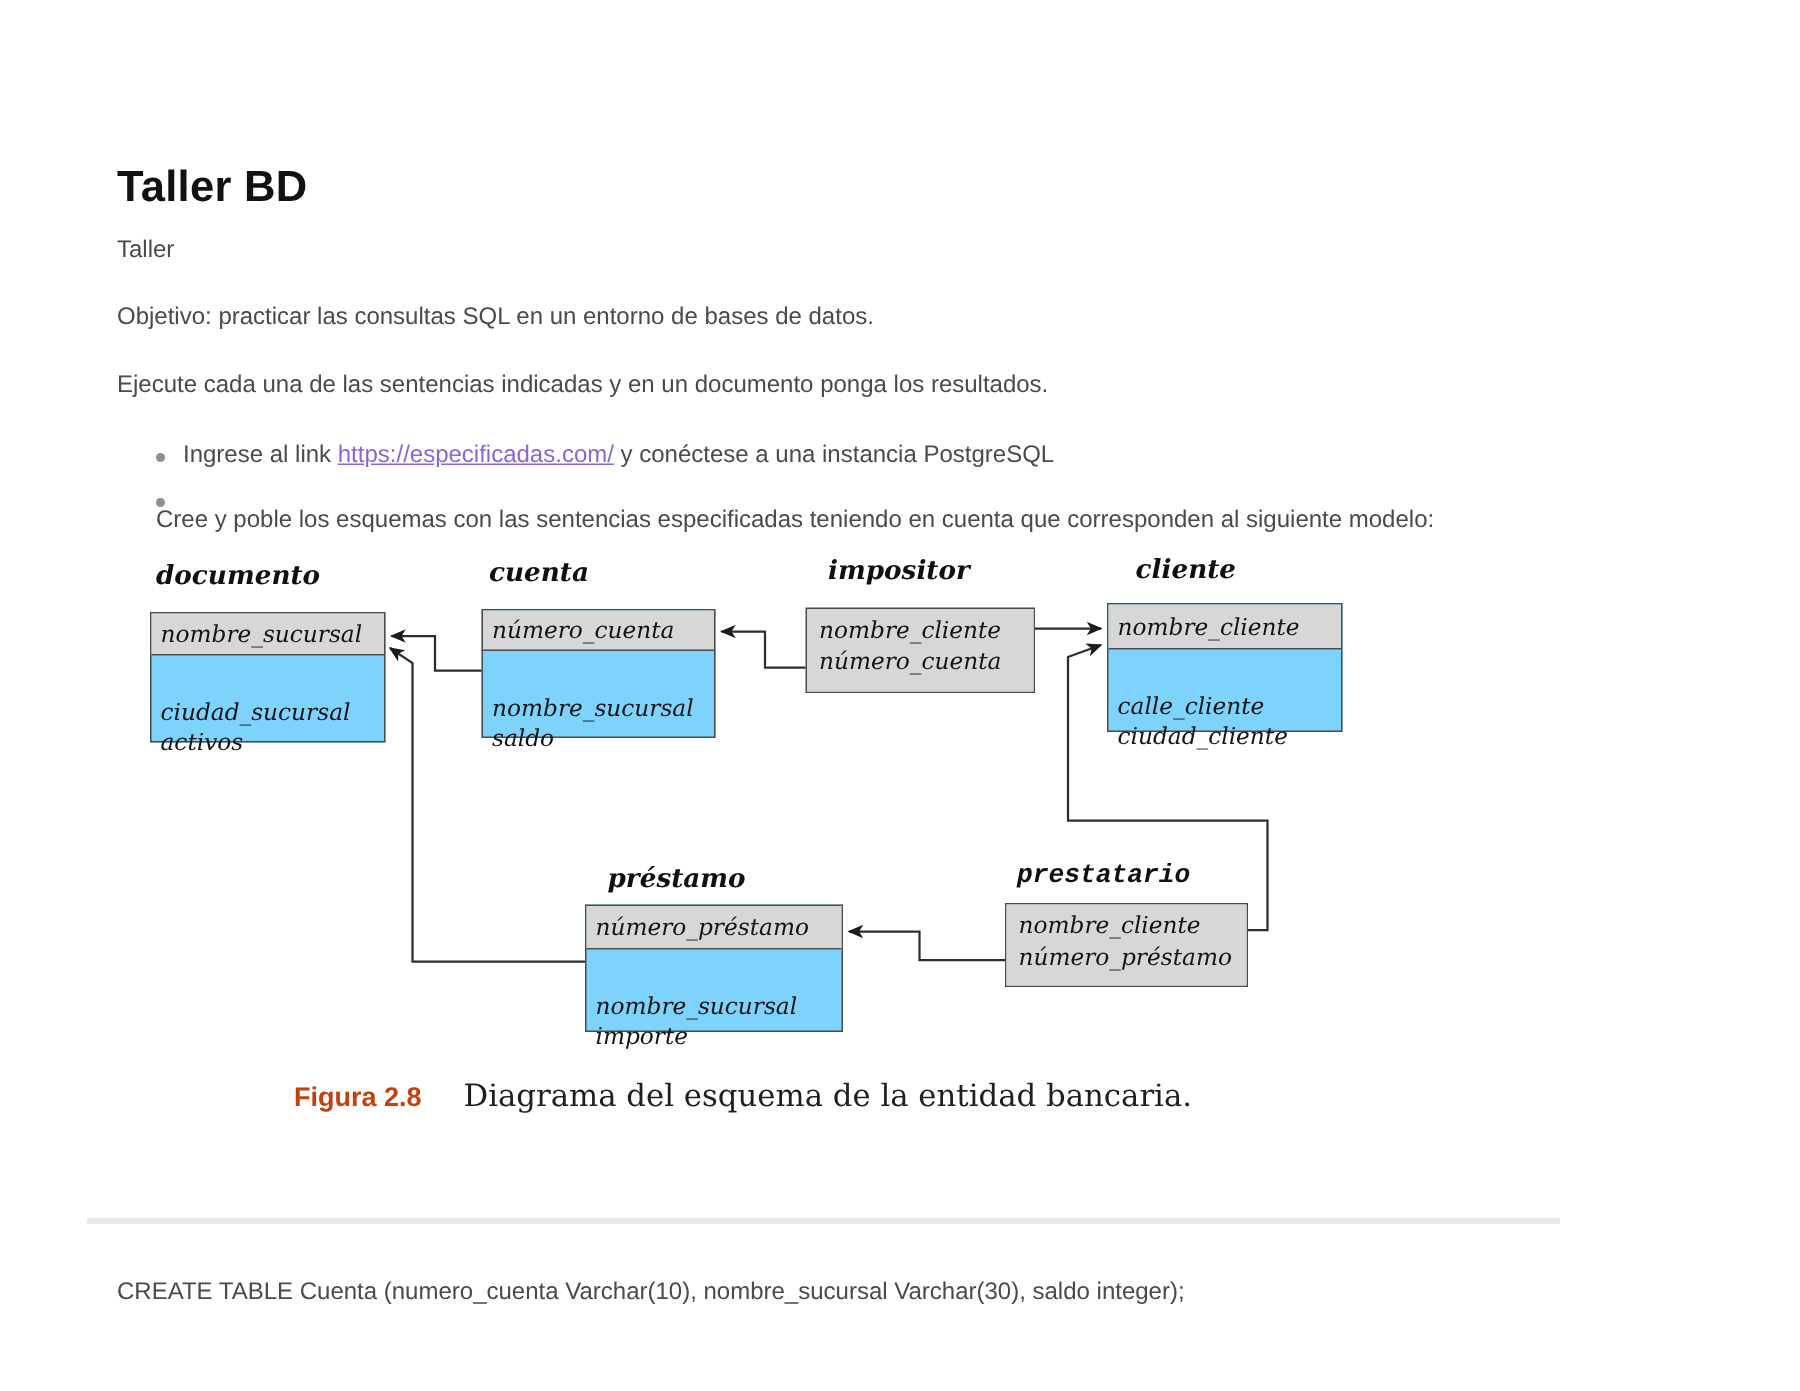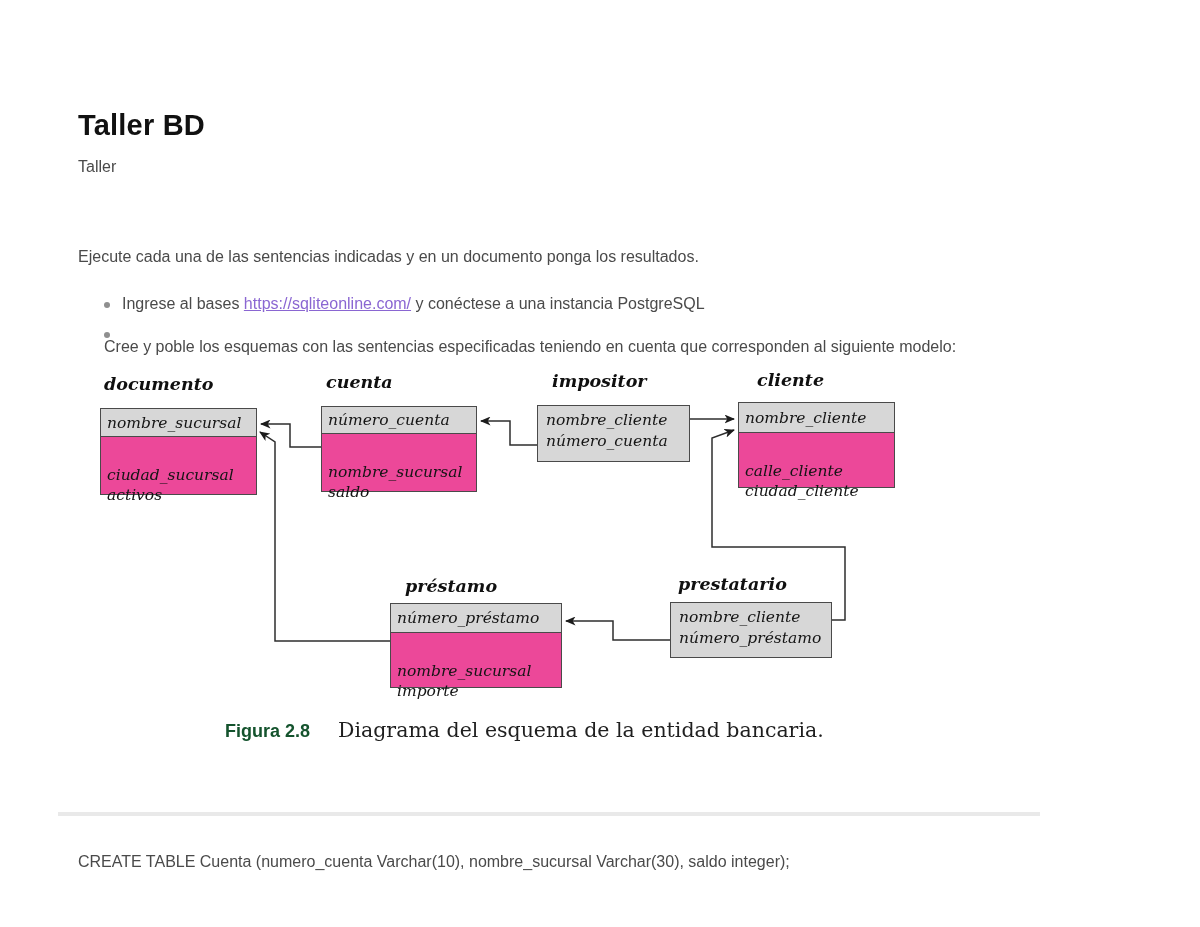--- a/index.html
+++ b/index.html
@@ -11,71 +11,72 @@
   .p-sub{left:78px;top:158px;}
   .p-obj{left:78px;top:203px;}
   .p-eje{left:78px;top:248px;}
   .bullet-row{left:104px;display:flex;align-items:flex-start;font-size:16px;color:#4a4a4a;white-space:nowrap;}
   .b1{top:295px;} .b2{top:325px;flex-direction:column;}
   .bullet-dot{width:6px;height:6px;border-radius:50%;background:#8f8f8f;margin:7px 12px 0 0;flex:0 0 auto;}
   a.doc-link{color:#8a66d2;text-decoration:underline;}
   
   .dt-label{position:absolute;font-family:"DejaVu Serif",serif;font-style:italic;font-weight:bold;
             font-size:17.5px;color:#101010;white-space:nowrap;}
-  .dtable{position:absolute;border:1.5px solid #4a4a4a;background:#ec4899;box-sizing:border-box;
+  .dtable{position:absolute;border:1.5px solid #4a4a4a;background:#7dd3fc;box-sizing:border-box;
           font-family:"DejaVu Serif",serif;font-style:italic;font-size:15.5px;color:#141414;}
   .dt-header{background:#d7d7d7;border-bottom:1.5px solid #4a4a4a;box-sizing:border-box;
              display:flex;align-items:center;padding-left:6px;white-space:nowrap;}
   .dt-body{padding:2px 0 0 6px;line-height:20px;white-space:nowrap;margin-top:26px;}
   .dt-allkey{background:#d7d7d7;width:100%;height:100%;box-sizing:border-box;
              padding:4px 0 0 8px;line-height:21px;white-space:nowrap;}
   .t-sucursal{left:100px;top:408px;width:157px;height:87px;}
   .t-sucursal .dt-header{height:28px;}
   .t-cuenta{left:321px;top:406px;width:156px;height:86px;}
   .t-cuenta .dt-header{height:27px;}
   .t-impositor{left:537px;top:405px;width:153px;height:57px;background:#d7d7d7;}
   .t-cliente{left:738px;top:402px;width:157px;height:86px;}
   .t-cliente .dt-header{height:30px;}
   .t-prestamo{left:390px;top:603px;width:172px;height:85px;}
   .t-prestamo .dt-header{height:29px;}
   .t-prestatario{left:670px;top:602px;width:162px;height:56px;background:#d7d7d7;}
   .connectors{position:absolute;left:0;top:0;pointer-events:none;}
   
   .fig-caption{left:196px;top:718px;display:flex;align-items:baseline;white-space:nowrap;}
-  .fig-label{font-weight:bold;font-size:18px;color:#14532d;margin-right:28px;margin-left:29px;}
+  .fig-label{font-weight:bold;font-size:18px;color:#c2410c;margin-right:28px;}
   .fig-text{font-family:"DejaVu Serif",serif;font-size:20.5px;color:#1f1f1f;}
   .doc-hr{left:58px;top:812px;width:1082px;height:4px;background:#e9e9e9;}
   .sql-line{left:78px;top:853px;font-size:16px;color:#4a4a4a;white-space:nowrap;}
 </style>
 </head>
 <body>
 
 <div class="page">
 
   <h1 class="abs doc-title">Taller BD</h1>
 
   <div class="abs para p-sub">Taller</div>
+  <div class="abs para p-obj">Objetivo: practicar las consultas SQL en un entorno de bases de datos.</div>
   <div class="abs para p-eje">Ejecute cada una de las sentencias indicadas y en un documento ponga los resultados.</div>
 
   <div class="abs bullet-row b1">
     <span class="bullet-dot"></span>
-    <span><span>Ingrese al bases </span><a class="doc-link" href="#">https://sqliteonline.com/</a><span> y conéctese a una instancia PostgreSQL</span></span>
+    <span><span>Ingrese al link </span><a class="doc-link" href="#">https://especificadas.com/</a><span> y conéctese a una instancia PostgreSQL</span></span>
   </div>
 
   <div class="abs bullet-row b2">
     <span class="bullet-dot"></span>
     <span>Cree y poble los esquemas con las sentencias especificadas teniendo en cuenta que corresponden al siguiente modelo:</span>
   </div>
 
   <div class="dt-label" style="left:104px;top:374px;">documento</div>
   <div class="dt-label" style="left:326px;top:372px;">cuenta</div>
   <div class="dt-label" style="left:552px;top:371px;">impositor</div>
   <div class="dt-label" style="left:757px;top:370px;">cliente</div>
   <div class="dt-label" style="left:405px;top:576px;">préstamo</div>
-  <div class="dt-label" style="left:678px;top:574px;">prestatario</div>
+  <div class="dt-label" style="left:678px;top:574px;font-family:Liberation Mono, monospace;">prestatario</div>
 
   <div class="dtable t-sucursal">
     <div class="dt-header">nombre_sucursal</div>
     <div class="dt-body">
       <div>ciudad_sucursal</div>
       <div>activos</div>
     </div>
   </div>
 
   <div class="dtable t-cuenta">

